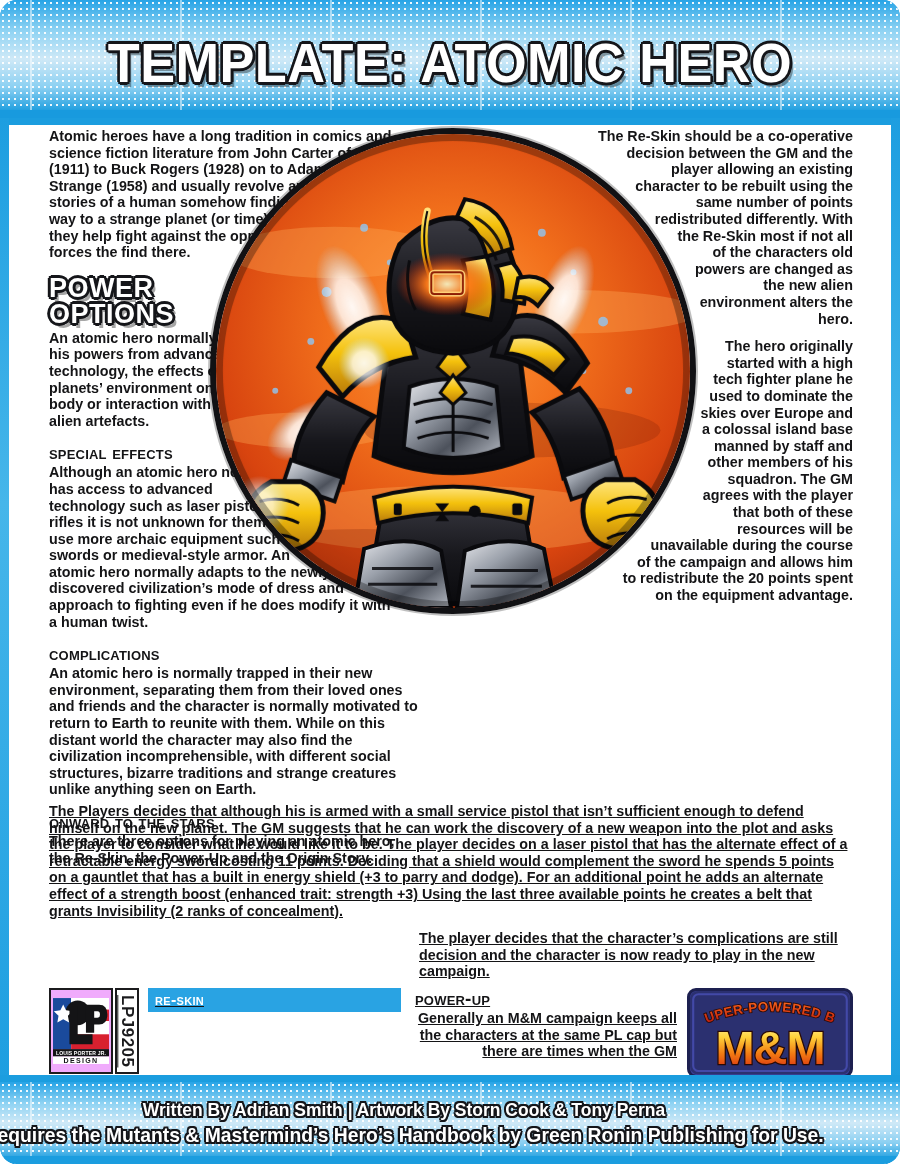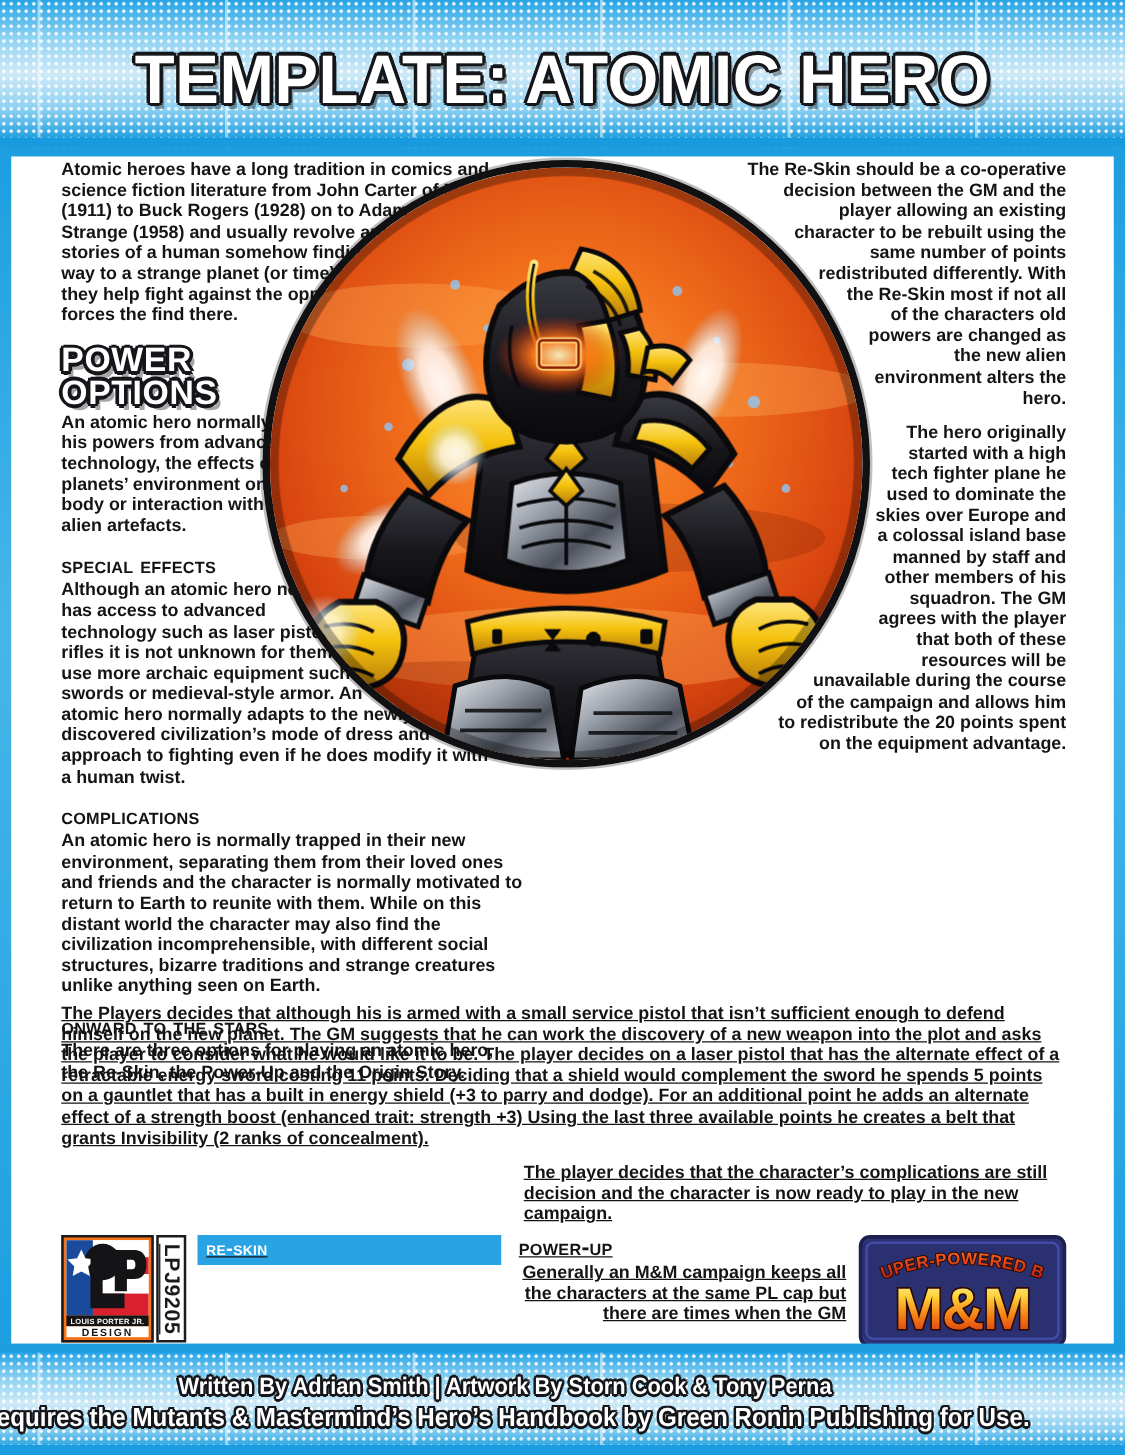--- a/index.html
+++ b/index.html
@@ -9,20 +9,21 @@
     font-family:"Liberation Sans", sans-serif;
     overflow:hidden;
     position:relative;
   }
 
   
   .page{
     position:absolute;inset:0;
     background:#ffffff;
     overflow:hidden;
+    border-radius:17px;
   }
   .side-border{
     position:absolute;top:118px;bottom:82px;width:9px;
     background:linear-gradient(180deg,#1d9ee0,#46b6ea 40%,#1d9ee0);
   }
   .side-border.left{left:0;}
   .side-border.right{right:0;}
 
   
   .band{
@@ -147,21 +148,21 @@
     font-weight:bold;font-size:16px;line-height:19px;
     padding:2px 0 3px 7px;
     font-variant:small-caps;text-transform:lowercase;
     letter-spacing:.3px;
     margin-bottom:2px;
   }
 
   
   .lpj-wrap{display:flex;align-items:stretch;gap:2px;flex:0 0 auto;}
   .lpj{
-    width:74px;height:86px;border:2.5px solid #1b1b1d;background:#f97316;
+    width:64px;height:86px;border:2.5px solid #1b1b1d;background:#f0abfc;
     padding:2px;box-sizing:border-box;
   }
   .lpj svg{display:block;width:100%;height:100%;}
   .lpj-code{
     width:24px;border:2.5px solid #1b1b1d;box-sizing:border-box;
     display:flex;align-items:center;justify-content:center;background:#fff;
   }
   .lpj-code span{
     writing-mode:vertical-rl;
     font-family:"Liberation Sans Narrow","Liberation Sans",sans-serif;

